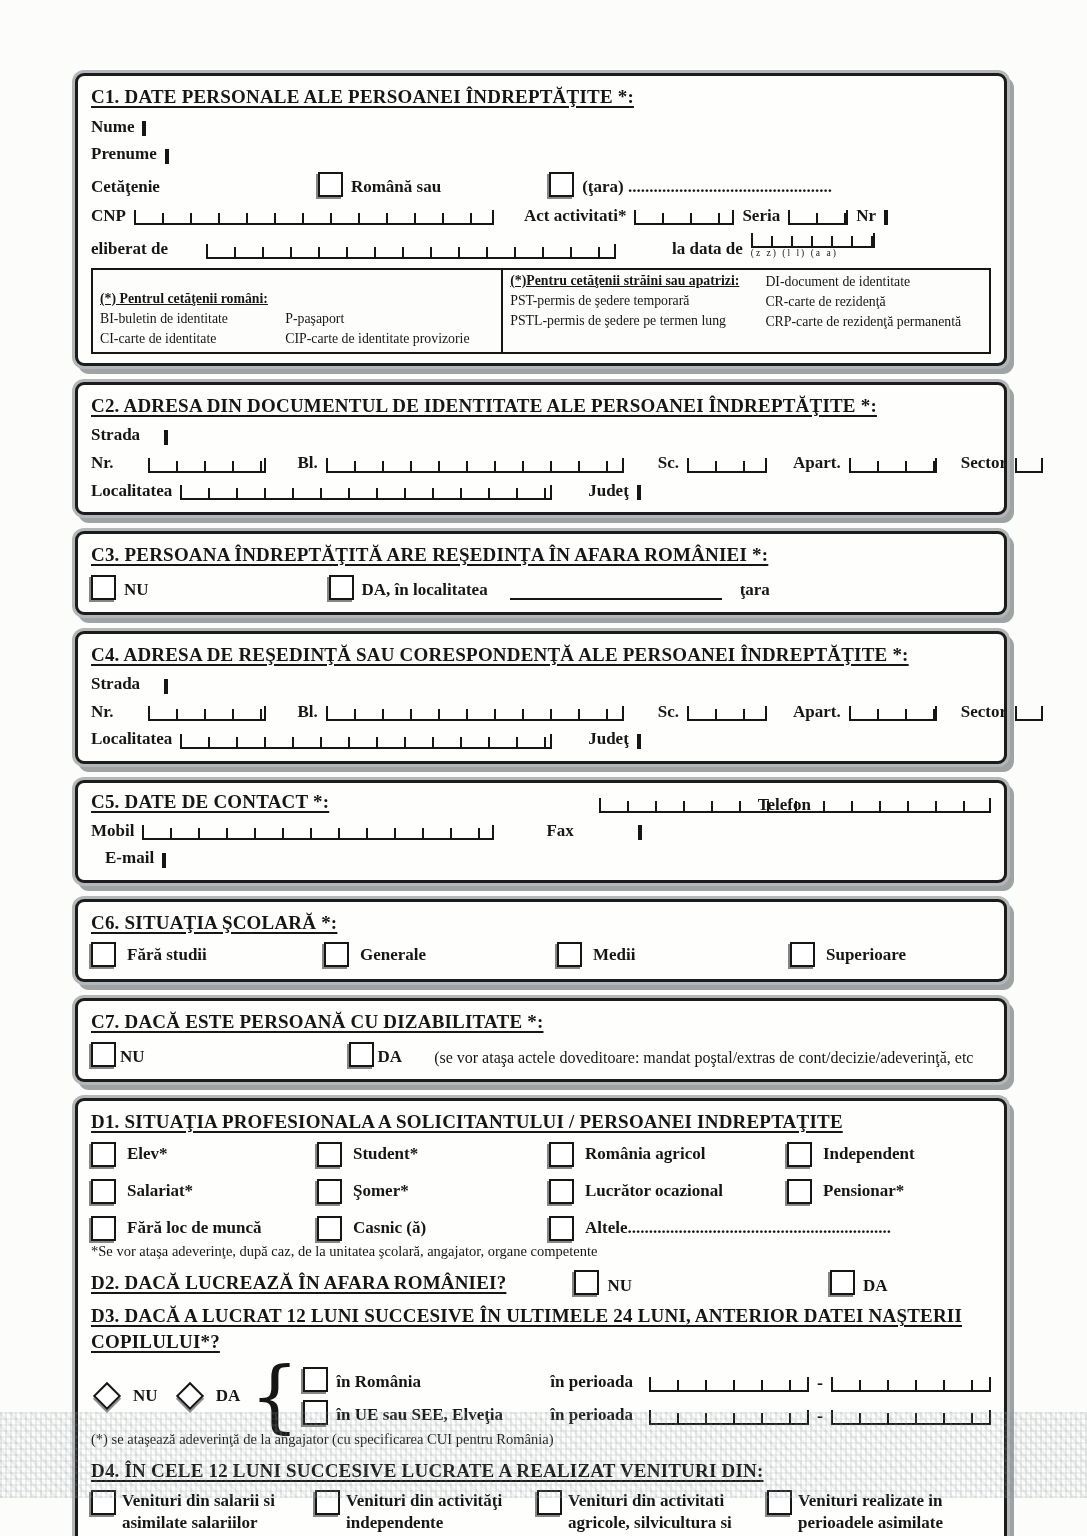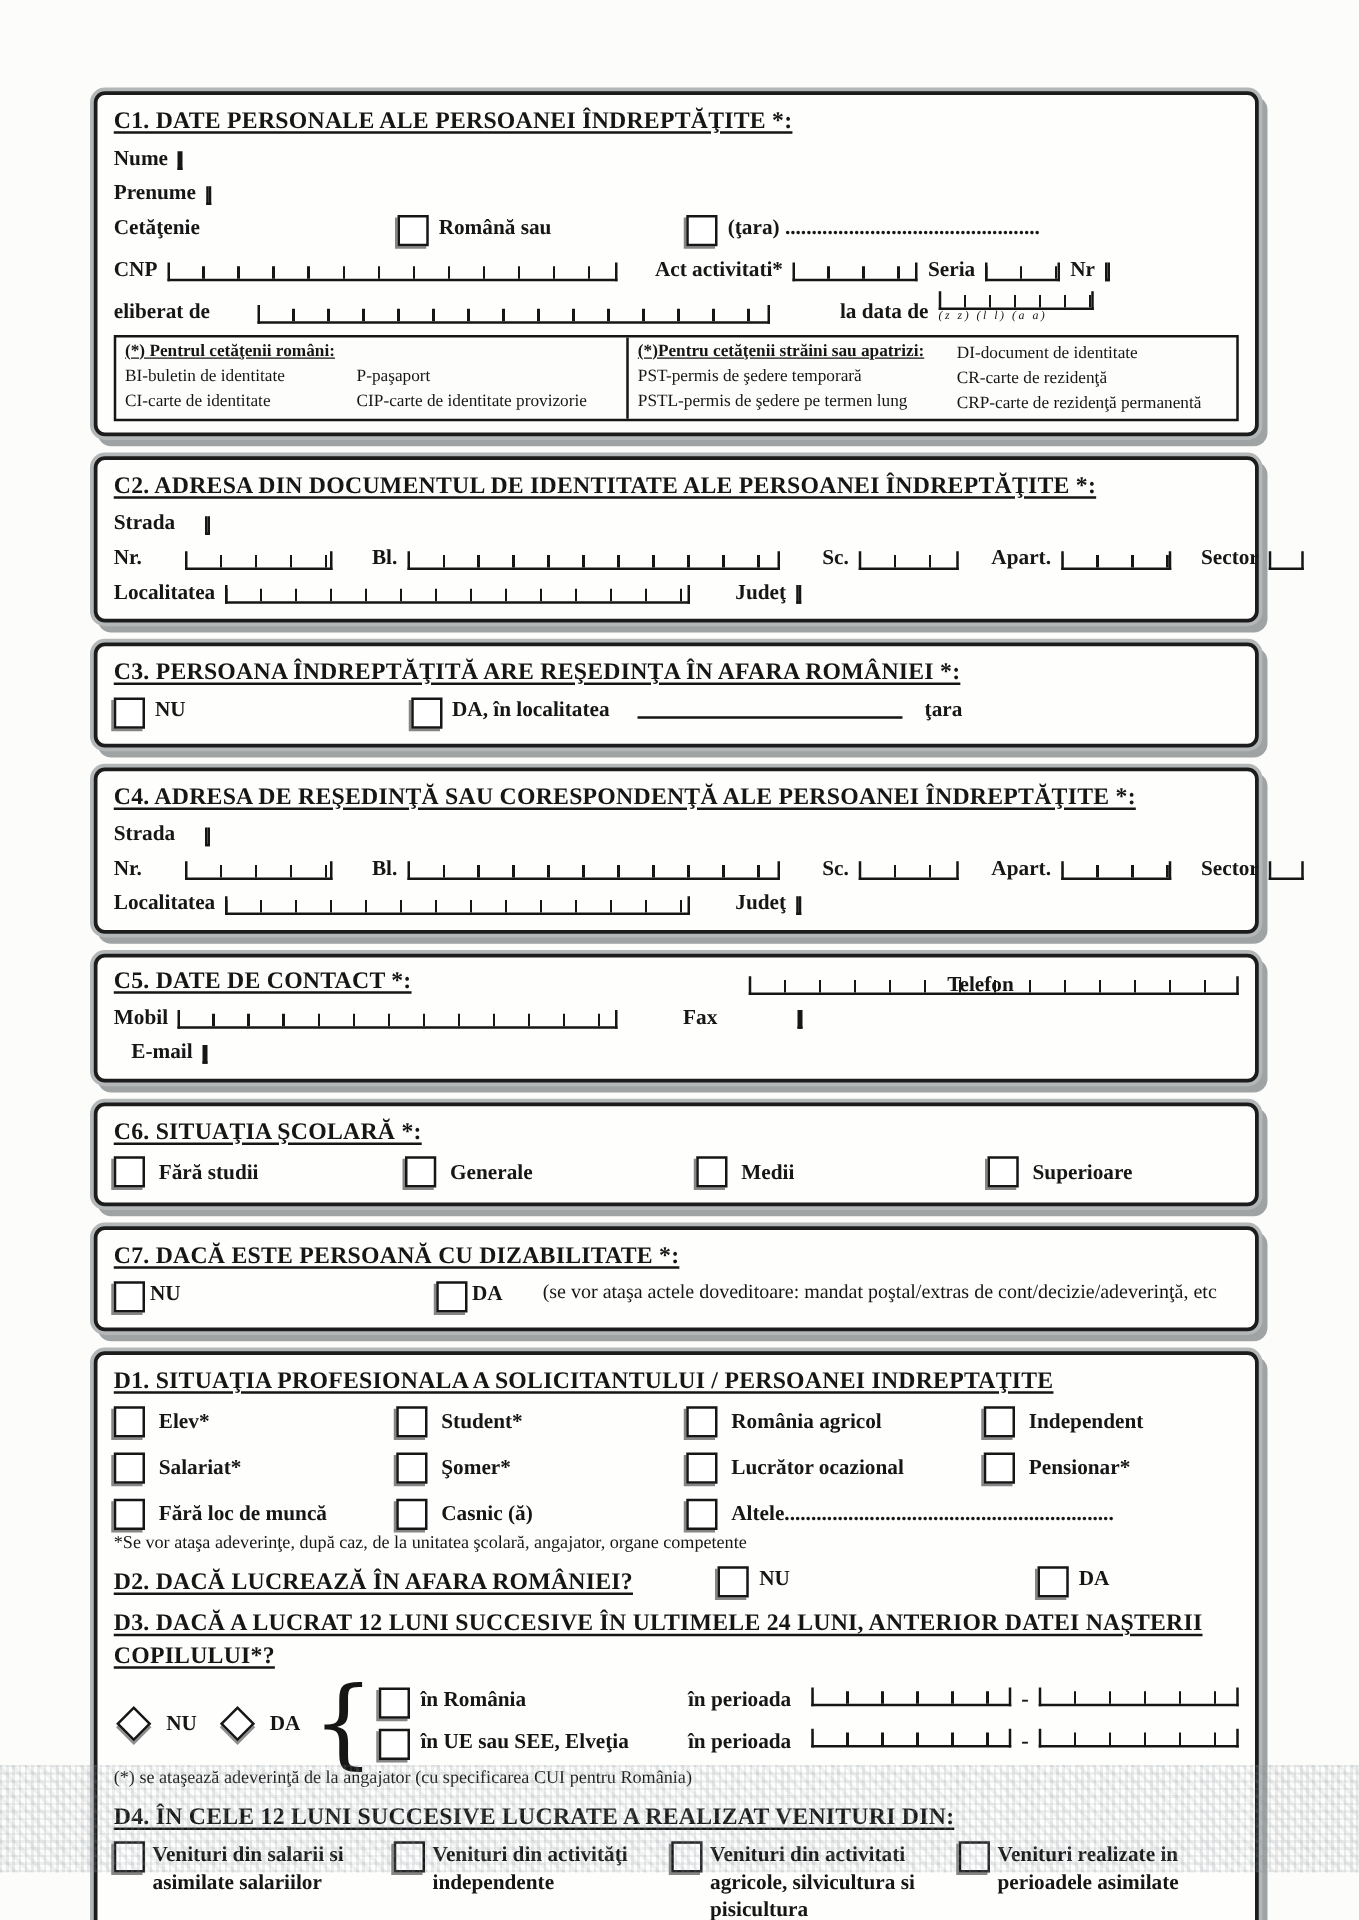--- a/index.html
+++ b/index.html
@@ -14,45 +14,45 @@
     border:3px solid #1c1c1c;border-radius:9px;
     box-shadow:0 0 0 3px #b4b7b8, 5px 6px 0 2px #9fa3a4;
     padding:6px 13px 9px;margin-bottom:16px;
   }
   .stitle{
     font-weight:bold;font-size:19px;letter-spacing:.2px;
     text-decoration:underline;text-decoration-thickness:2px;text-underline-offset:3px;
     margin:2px 0 7px;line-height:1.35;
   }
   .frow{display:flex;align-items:flex-end;margin-bottom:8px;gap:8px}
-  .frow.center{align-items:flex-start}
+  .frow.center{align-items:flex-end}
   .lb{font-weight:bold;font-size:17px;line-height:1.15;white-space:nowrap}
   .note{font-size:14.5px}
   .grow{flex:1}
   .comb{
     height:15px;box-sizing:border-box;flex:none;display:inline-block;
     border-left:2px solid #161616;border-right:2px solid #161616;border-bottom:2px solid #161616;
     background-image:repeating-linear-gradient(to right,transparent 0 26px,#161616 26px 28px);
     background-repeat:no-repeat;background-position:left bottom;background-size:100% 10px;
   }
   .comb.sm{background-image:repeating-linear-gradient(to right,transparent 0 18px,#161616 18px 20px)}
   .uline{display:inline-block;height:15px;border-bottom:2px solid #161616;flex:none}
   .cb{
     width:21px;height:21px;box-sizing:content-box;flex:none;display:inline-block;
     border:2px solid #161616;background:#fff;box-shadow:-2px 2px 0 0 #868686;
   }
   .dm{
     width:16px;height:16px;flex:none;display:inline-block;
     border:2px solid #161616;background:#fff;transform:rotate(45deg);
     box-shadow:2px 2px 0 0 #8d8d8d;margin:0 6px;
   }
-  .hint{font-size:9.5px;font-style:italic;letter-spacing:2px;white-space:nowrap;line-height:1;margin-top:1px}
+  .hint{font-size:9.5px;letter-spacing:2px;white-space:nowrap;line-height:1;margin-top:1px}
   .datewrap{display:flex;flex-direction:column;flex:none}
   .legend{border:2px solid #161616;display:flex;font-size:13.8px;line-height:1.45;margin-top:9px;background:#fdfdfc}
-  .lg-left{width:44%;border-right:2px solid #161616;padding:1px 7px 3px}
+  .lg-left{width:44%;border-right:2px solid #161616;padding:19px 7px 3px}
   .lg-right{flex:1;display:flex;gap:26px;padding:1px 7px 3px}
   .lg-h{font-weight:bold;text-decoration:underline}
   .lg-row{display:flex}
   .lg-row span:first-child{width:47%}
   .opt{display:flex;gap:11px;align-items:center}
   .dmgroup{display:flex;align-items:center;gap:10px}
   .brace{font-size:78px;font-weight:400;line-height:.85;flex:none;margin:0 4px;font-family:"DejaVu Serif",serif}
   .d4col{display:flex;gap:6px;align-items:flex-start}
   .d4col .lbl{font-weight:bold;font-size:17px;line-height:1.3;white-space:normal}
   .dash{font-weight:bold;font-size:18px;line-height:1;flex:none}

